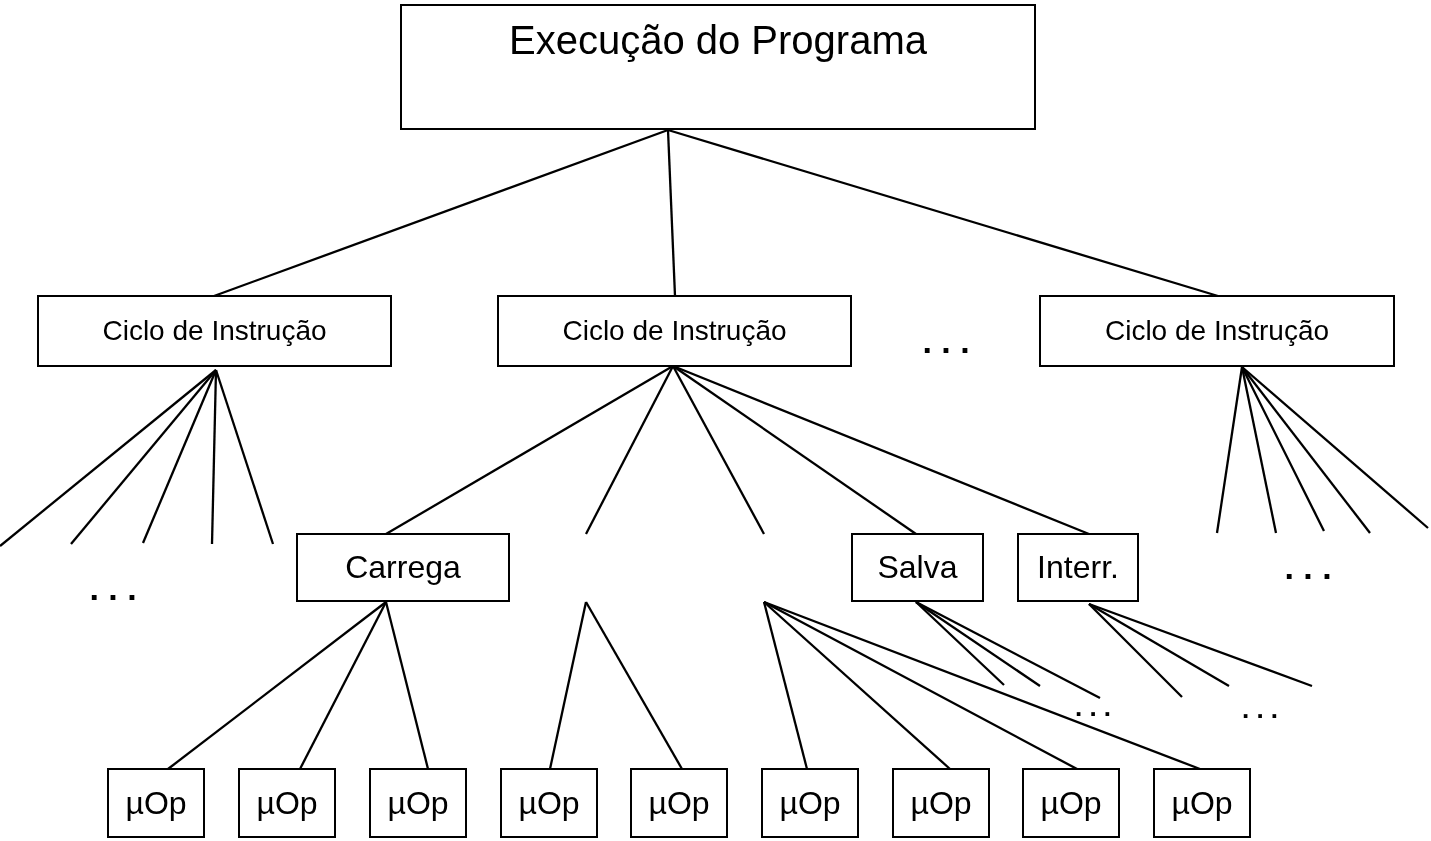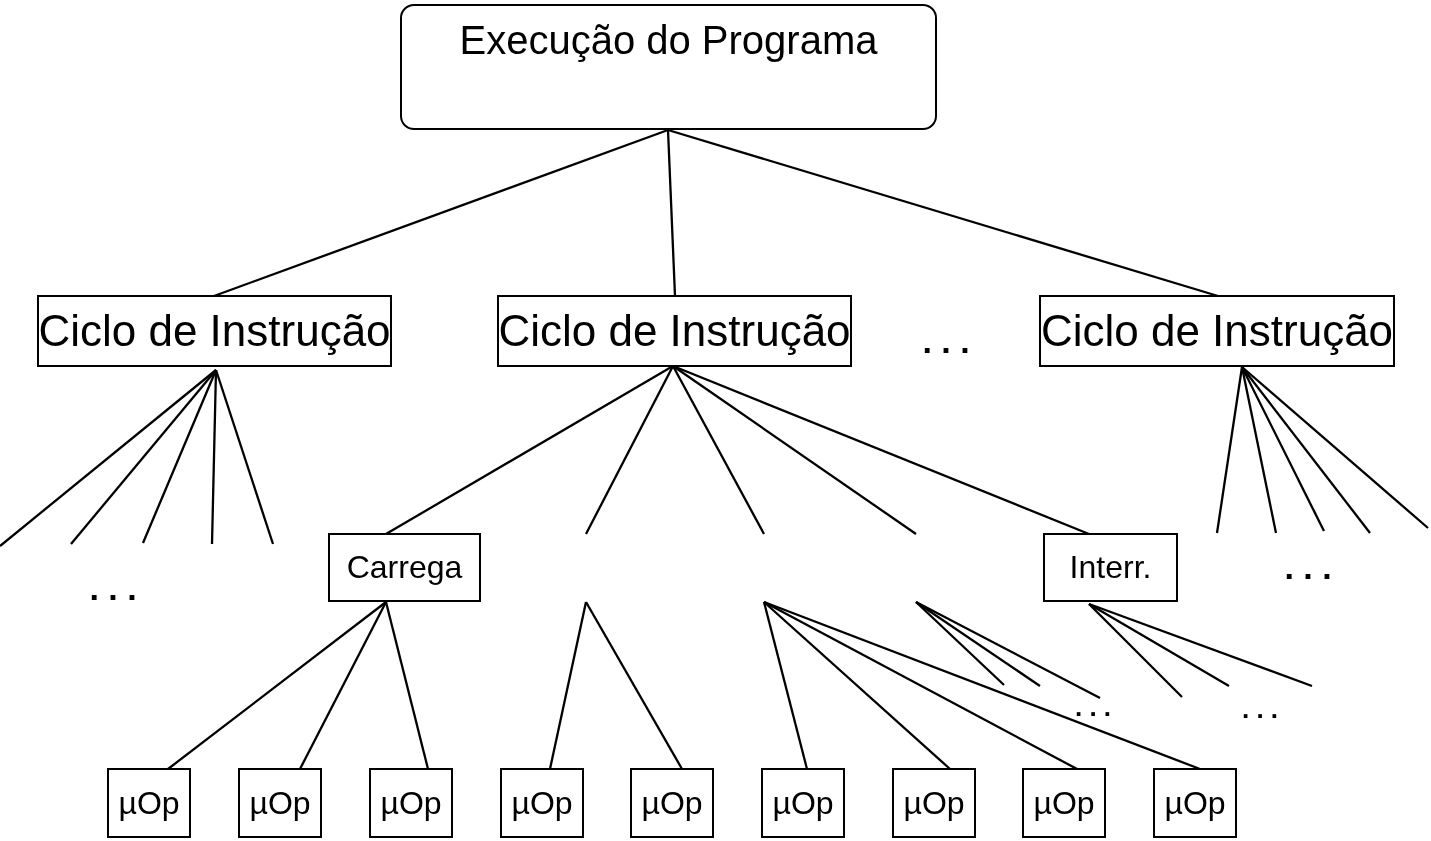--- a/index.html
+++ b/index.html
@@ -16,35 +16,35 @@
   .node{
     position:absolute;
     background:#ffffff;
     border:2.5px solid #000;
     display:flex;align-items:center;justify-content:center;
     box-sizing:border-box;
     z-index:2;
     white-space:nowrap;
   }
   .node-root{
-    left:400px;top:4px;width:537px;height:126px;
+    left:400px;top:4px;width:636px;height:126px;
     font-size:40px;
-    align-items:flex-start;padding-top:12px;border-radius:14px;
+    align-items:flex-start;padding-top:12px;
   }
-  .node-cycle{top:295px;height:72px;font-size:44px;}
+  .node-cycle{top:295px;height:72px;font-size:28px;}
   .cycle-1{left:37px;width:355px;}
   .cycle-2{left:497px;width:355px;}
   .cycle-3{left:1039px;width:356px;}
   .node-phase{top:533px;height:69px;font-size:32px;}
-  .phase-carrega{left:296px;width:153px;margin-left:32px;}
+  .phase-carrega{left:296px;width:214px;}
   .phase-decodif{left:497px;width:176px;}
   .phase-exec{left:697px;width:130px;}
   .phase-salva{left:851px;width:133px;}
-  .phase-interr{left:1017px;width:135px;margin-left:26px;}
-  .node-uop{top:768px;height:70px;width:84px;font-size:32px;}
+  .phase-interr{left:1017px;width:122px;}
+  .node-uop{top:768px;height:70px;width:98px;font-size:32px;}
   .uop-1{left:107px;} .uop-2{left:238px;} .uop-3{left:369px;}
   .uop-4{left:500px;} .uop-5{left:630px;} .uop-6{left:761px;}
   .uop-7{left:892px;} .uop-8{left:1022px;} .uop-9{left:1153px;}
   .ellipsis{
     position:absolute;z-index:2;
     font-weight:700;
     transform:translate(-50%,-50%);
     white-space:nowrap;
   }
   .ellipsis-lg{font-size:34px;}
@@ -109,20 +109,21 @@
 
   <div class="node node-cycle cycle-1">Ciclo de Instrução</div>
   <div class="node node-cycle cycle-2">Ciclo de Instrução</div>
   <div class="ellipsis ellipsis-lg e-cycles">. . .</div>
   <div class="node node-cycle cycle-3">Ciclo de Instrução</div>
 
   <div class="ellipsis ellipsis-lg e-left">. . .</div>
   <div class="ellipsis ellipsis-lg e-right">. . .</div>
 
   <div class="node node-phase phase-carrega">Carrega</div>
+  <div class="node node-phase phase-salva">Salva</div>
   <div class="node node-phase phase-interr">Interr.</div>
 
   <div class="ellipsis ellipsis-sm e-salva">. . .</div>
   <div class="ellipsis ellipsis-sm e-interr">. . .</div>
 
   <div class="node node-uop uop-1">µOp</div>
   <div class="node node-uop uop-2">µOp</div>
   <div class="node node-uop uop-3">µOp</div>
   <div class="node node-uop uop-4">µOp</div>
   <div class="node node-uop uop-5">µOp</div>

